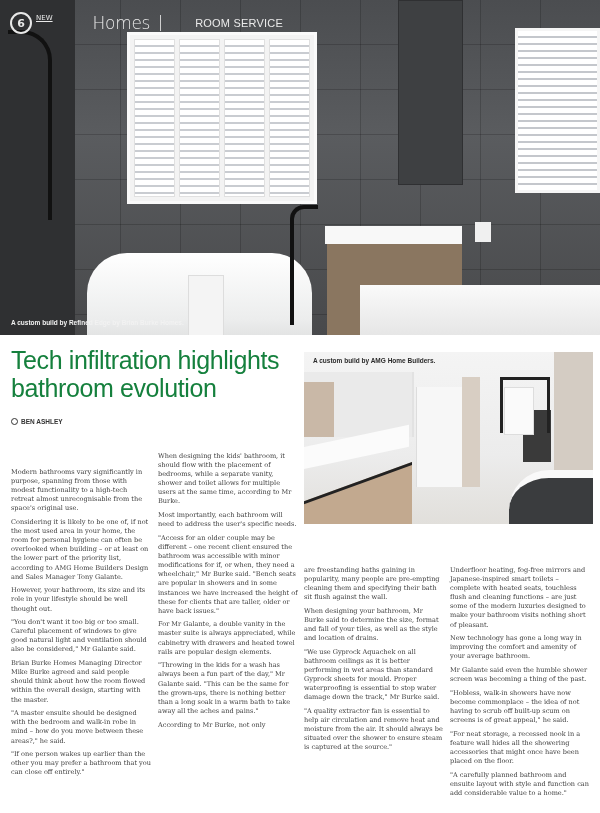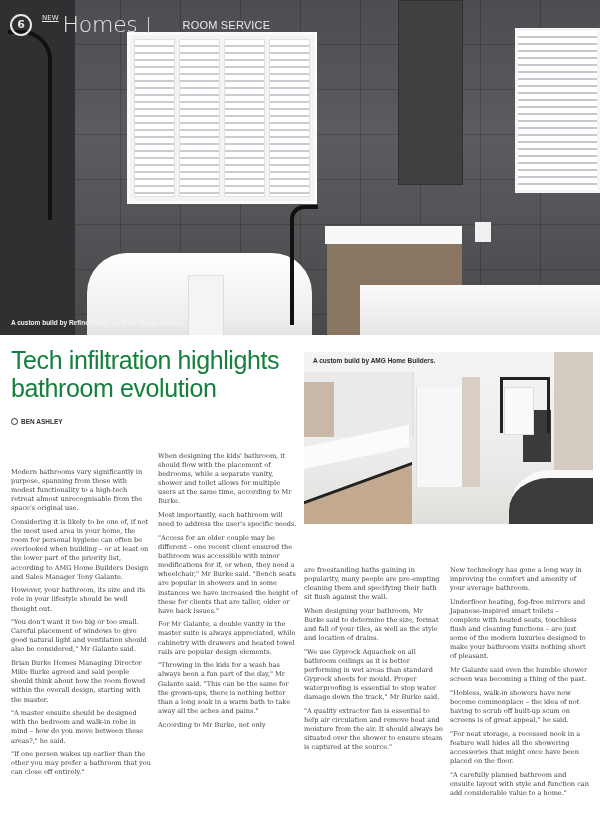--- a/index.html
+++ b/index.html
@@ -50,22 +50,22 @@
   .hero .switch { position: absolute; left: 475px; top: 222px; width: 16px; height: 20px; background: #f0f0f0; }
 
   .masthead {
     position: absolute; left: 10px; top: 12px; display: flex; align-items: center; gap: 4px;
     color: #eaeaea; font-family: "DejaVu Sans", sans-serif;
   }
   .masthead .page-num {
     width: 22px; height: 22px; border: 2px solid #e8e8e8; border-radius: 50%;
     font-size: 11px; font-weight: bold; display: flex; align-items: center; justify-content: center;
   }
-  .masthead .new-label { font-size: 7px; text-decoration: underline; margin-left: 6px; align-self: flex-start; margin-top: 2px; }
-  .masthead .brand { font-size: 22px; font-weight: 300; letter-spacing: -0.3px; }
+  .masthead .new-label { font-size: 7px; text-decoration: underline; align-self: flex-start; margin-top: 2px; }
+  .masthead .brand { font-size: 17px; font-weight: 300; letter-spacing: -0.3px; margin-left: 36px; }
   .masthead .divider { width: 1px; height: 16px; background: #cfcfcf; margin: 0 6px; }
   .masthead .section { font-family: "Liberation Sans", sans-serif; font-size: 11px; letter-spacing: 0.2px; margin-left: 24px; }
 
   .hero-caption {
     position: absolute; left: 11px; top: 319px;
     font-family: "Liberation Sans", sans-serif; font-size: 6.5px; font-weight: bold; color: #f2f2f2;
   }
 
   
   .headline {
@@ -188,19 +188,19 @@
 </div>
 
 <div class="col col3">
   <p>are freestanding baths gaining in popularity, many people are pre-empting cleaning them and specifying their bath sit flush against the wall.</p>
   <p>When designing your bathroom, Mr Burke said to determine the size, format and fall of your tiles, as well as the style and location of drains.</p>
   <p>"We use Gyprock Aquachek on all bathroom ceilings as it is better performing in wet areas than standard Gyprock sheets for mould. Proper waterproofing is essential to stop water damage down the track," Mr Burke said.</p>
   <p>"A quality extractor fan is essential to help air circulation and remove heat and moisture from the air. It should always be situated over the shower to ensure steam is captured at the source."</p>
 </div>
 
 <div class="col col4">
+  <p>Underfloor heating, fog-free mirrors and Japanese-inspired smart toilets – complete with heated seats, touchless flush and cleaning functions – are just some of the modern luxuries designed to make your bathroom visits nothing short of pleasant.</p>
   <p>New technology has gone a long way in improving the comfort and amenity of your average bathroom.</p>
-  <p>Underfloor heating, fog-free mirrors and Japanese-inspired smart toilets – complete with heated seats, touchless flush and cleaning functions – are just some of the modern luxuries designed to make your bathroom visits nothing short of pleasant.</p>
   <p>Mr Galante said even the humble shower screen was becoming a thing of the past.</p>
   <p>"Hobless, walk-in showers have now become commonplace – the idea of not having to scrub off built-up scum on screens is of great appeal," he said.</p>
   <p>"For neat storage, a recessed nook in a feature wall hides all the showering accessories that might once have been placed on the floor.</p>
   <p>"A carefully planned bathroom and ensuite layout with style and function can add considerable value to a home."</p>
 </div>
 
 </body></html>

